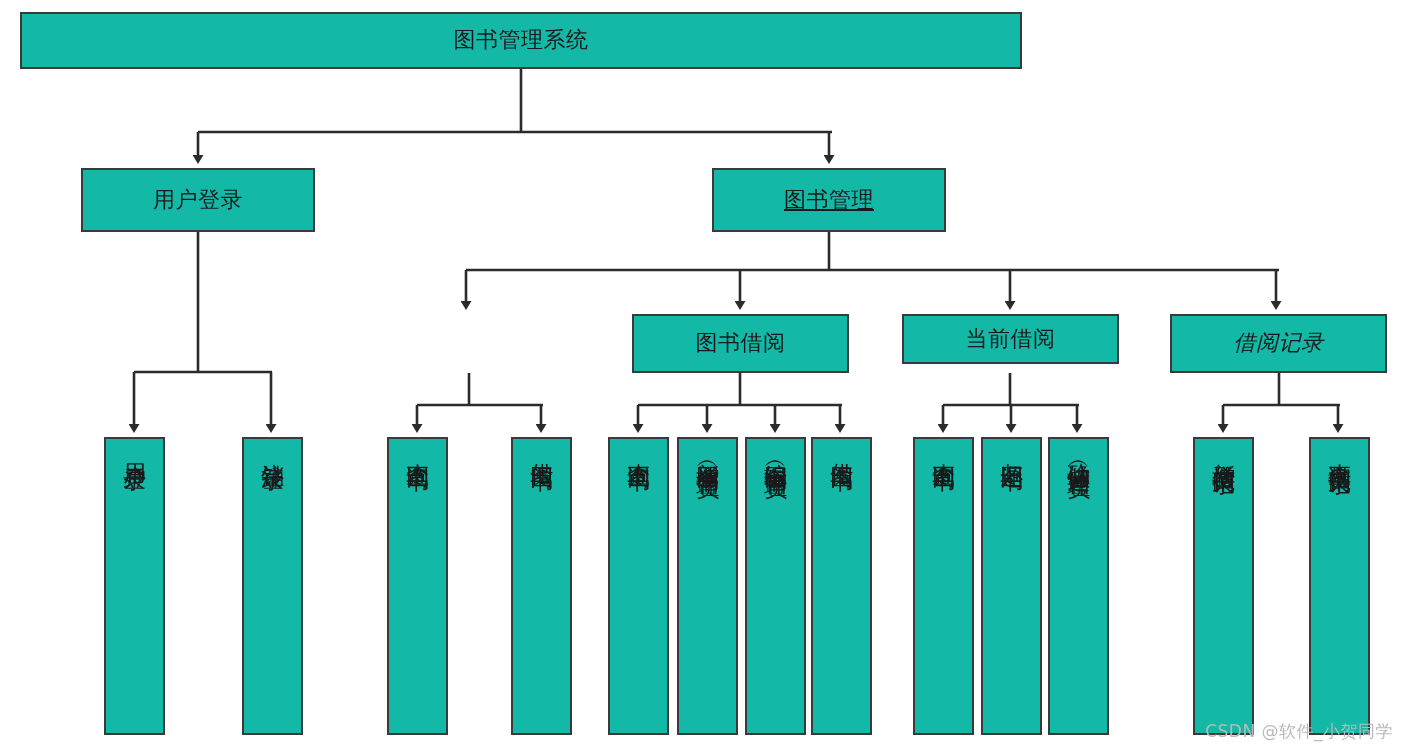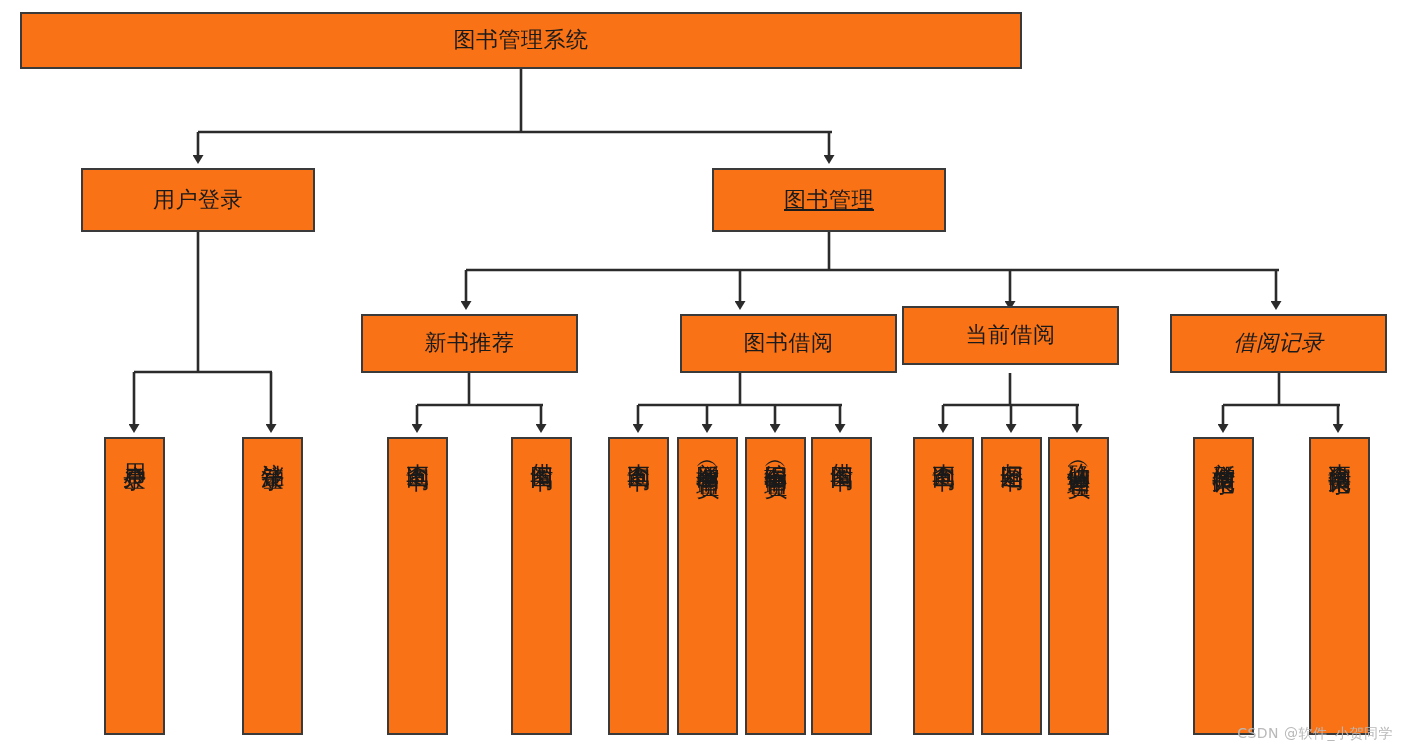--- a/index.html
+++ b/index.html
@@ -22,21 +22,21 @@
   svg.edges {
     position: absolute;
     left: 0;
     top: 0;
     width: 1405px;
     height: 747px;
   }
   .node {
     position: absolute;
     box-sizing: border-box;
-    background: #f97316;
+    background: #14b8a6;
     border: 2px solid #3a3a3a;
     display: flex;
     align-items: center;
     justify-content: center;
     color: #1a1a1a;
   }
   .node .label {
     display: block;
     text-align: center;
     line-height: 1.12;
@@ -55,21 +55,21 @@
     text-orientation: upright;
     font-size: 23px;
     line-height: 1.02;
     letter-spacing: 2px;
     white-space: nowrap;
   }
   #watermark {
     position: absolute;
     right: 12px;
     bottom: 4px;
-    font-size: 14px;
+    font-size: 17px;
     color: #b9b9b9;
     white-space: nowrap;
     letter-spacing: 0.5px;
     margin-left: 44px;
   }
 </style>
 </head>
 <body>
 
 <div id="diagram-root">
@@ -141,29 +141,26 @@
   </div>
 
   <div class="node horizontal" style="left:81px; top:168px; width:234px; height:64px;">
     <span class="label">用户登录</span>
   </div>
 
   <div class="node horizontal" style="left:712px; top:168px; width:234px; height:64px;text-decoration:underline;">
     <span class="label">图书管理</span>
   </div>
 
-  <div class="node horizontal" style="left:361px; top:314px; width:217px; height:59px;">
-    <span class="label">新书推荐</span>
-  </div>
-
-  <div class="node horizontal" style="left:632px; top:314px; width:217px; height:59px;margin-left:48px;">
+
+  <div class="node horizontal" style="left:632px; top:314px; width:217px; height:59px;">
     <span class="label">图书借阅</span>
   </div>
 
-  <div class="node horizontal" style="left:902px; top:306px; width:217px; height:59px;">
+  <div class="node horizontal" style="left:902px; top:314px; width:217px; height:50px;">
     <span class="label">当前借阅</span>
   </div>
 
   <div class="node horizontal" style="left:1170px; top:314px; width:217px; height:59px;font-style:italic;">
     <span class="label">借阅记录</span>
   </div>
 
   <div class="node vertical" style="left:104px; top:437px; width:61px; height:298px;">
     <span class="label">用户登录</span>
   </div>

